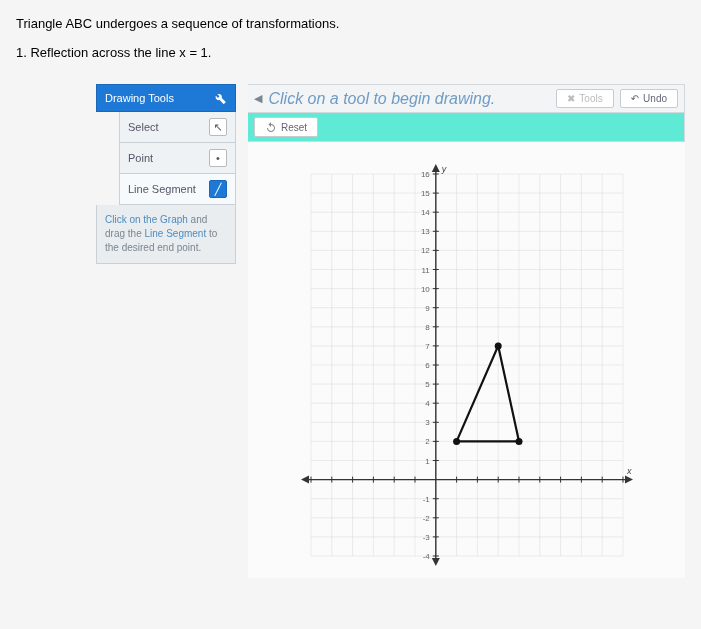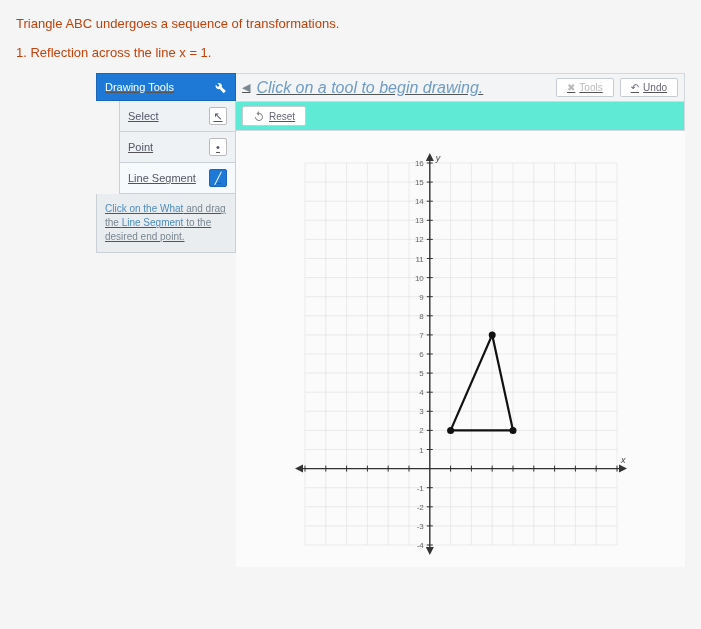--- a/index.html
+++ b/index.html
@@ -10,27 +10,26 @@
     height: 629px;
     overflow: hidden;
     position: relative;
     color: #555;
   }
   .page {
     background: #f5f5f5;
     padding: 12px 16px;
     min-height: 629px;
   }
-  .question-text { font-size: 13px; color: #c2410c; line-height: 1.9; margin-bottom: 8px; }
+  .question-text { font-size: 13px; color: #000000; line-height: 1.9; margin-bottom: 19px; }
   .question-text p { margin-bottom: 4px; }
   .widget-area {
     margin-left: 80px;
     display: flex;
-    gap: 0;
-    text-decoration: underline;
+    gap: 12px;
   }
   .left-panel { width: 140px; }
   .tools-header {
     background: #1e78d6;
     color: #fff;
     font-size: 11px;
     padding: 6px 8px;
     display: flex;
     justify-content: space-between;
     align-items: center;
@@ -140,21 +139,21 @@
       </div>
       <div class="tool-row">
         <span>Point</span>
         <span class="tool-icon">•</span>
       </div>
       <div class="tool-row active">
         <span>Line Segment</span>
         <span class="tool-icon blue">╱</span>
       </div>
       <div class="tip-box">
-        <span class="em">Click on the What</span><span> and drag the </span><span class="em">Line Segment</span><span> to the desired end point.</span>
+        <span class="em">Click on the Graph</span><span> and drag the </span><span class="em">Line Segment</span><span> to the desired end point.</span>
       </div>
     </div>
 
     <div class="right-panel">
       <div class="top-bar">
         <span>◀</span>
         <span class="hint-text">Click on a tool to begin drawing.</span>
         <button class="btn disabled">
           <span>✖</span>
           <span>Tools</span>

